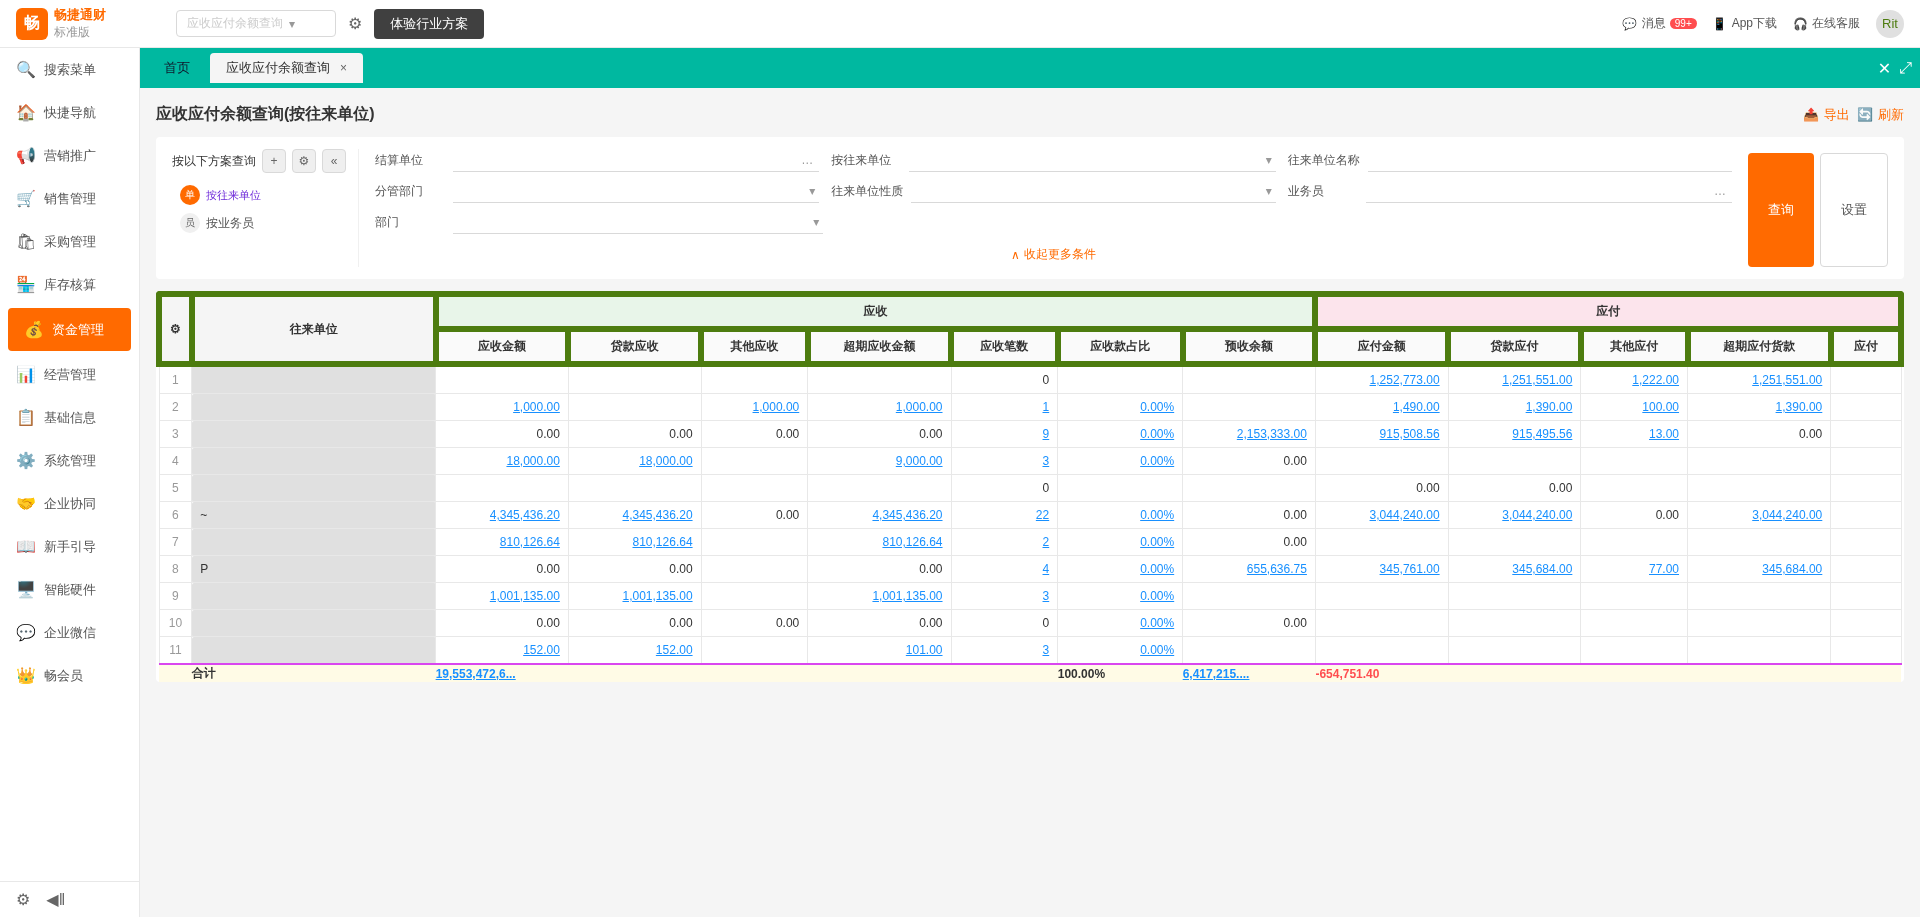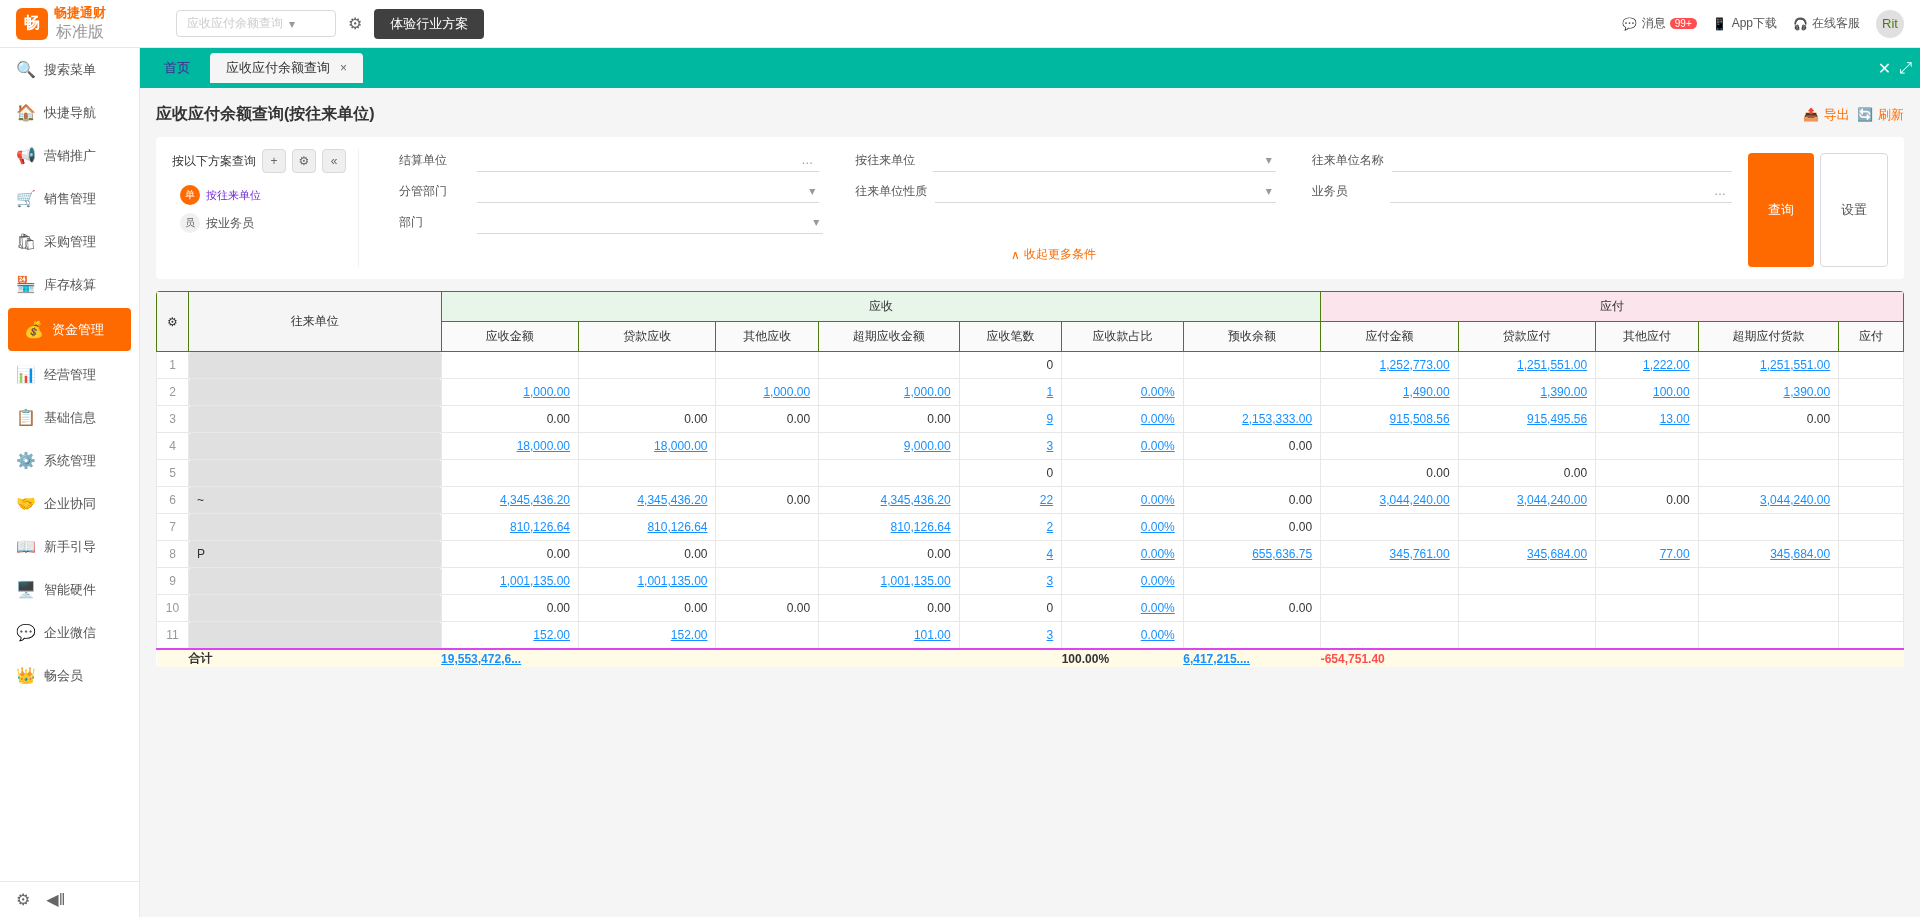--- a/index.html
+++ b/index.html
@@ -46,21 +46,21 @@
     
     
     .tab-bar {
       background: #00b8a0; display: flex; align-items: center; height: 40px;
       padding: 0 8px; gap: 4px;
     }
     .tab-item {
       display: flex; align-items: center; gap: 6px; padding: 6px 16px;
       border-radius: 4px 4px 0 0; cursor: pointer; font-size: 13px;
     }
-    .tab-item.home { color: #4c1d95; background: transparent; }
+    .tab-item.home { color: #0f172a; background: transparent; }
     .tab-item.active { background: #f5f5f5; color: #333; }
     .tab-close { color: #666; font-size: 12px; margin-left: 4px; cursor: pointer; }
     .tab-bar-right { margin-left: auto; display: flex; align-items: center; gap: 8px; }
     .tab-bar-btn { color: #fff; background: transparent; border: none; cursor: pointer; font-size: 16px; }
 
     
     .page-content { flex: 1; padding: 16px; overflow: auto; background: #f5f5f5; }
     
     .page-header { display: flex; align-items: center; justify-content: space-between; margin-bottom: 12px; }
     .page-title { font-size: 16px; font-weight: bold; color: #333; }
@@ -71,39 +71,39 @@
     .filter-area { background: #fff; border-radius: 4px; padding: 12px 16px; margin-bottom: 12px; }
     .filter-action-btn { width: 24px; height: 24px; border: 1px solid #d9d9d9; border-radius: 4px;
       display: flex; align-items: center; justify-content: center; cursor: pointer; color: #666; font-size: 12px; }
     .scheme-item { display: flex; align-items: center; gap: 6px; cursor: pointer; padding: 4px 8px; border-radius: 4px; }
     .scheme-item.active { color: #ff6a00; }
     .scheme-icon { width: 20px; height: 20px; border-radius: 50%; display: flex; align-items: center; justify-content: center; font-size: 10px; }
     .scheme-icon.orange { background: #ff6a00; color: #fff; }
     .scheme-icon.gray { background: #f0f0f0; color: #666; }
 
     .filter-row { display: grid; grid-template-columns: 1fr 1fr 1fr; gap: 12px; margin-bottom: 8px; align-items: center; }
-    .filter-field { display: flex; align-items: center; gap: 8px; margin-left: 24px; }
+    .filter-field { display: flex; align-items: center; gap: 8px; }
     .field-label { color: #555; font-size: 12px; white-space: nowrap; min-width: 70px; }
     .field-input { flex: 1; border: none; border-bottom: 1px solid #d9d9d9; padding: 4px 8px;
       font-size: 12px; outline: none; display: flex; align-items: center; justify-content: space-between; cursor: pointer; }
     .dots { color: #999; letter-spacing: 2px; }
     
     .filter-collapse { display: flex; justify-content: center; padding: 4px; }
     .collapse-btn { display: flex; align-items: center; gap: 4px; color: #ff6a00; cursor: pointer; font-size: 12px; border: none; background: transparent; }
     .query-btn { background: #ff6a00; color: #fff; border: none; border-radius: 4px;
       padding: 6px 20px; cursor: pointer; font-size: 13px; }
     .set-btn { background: #fff; color: #555; border: 1px solid #d9d9d9; border-radius: 4px;
       padding: 6px 20px; cursor: pointer; font-size: 13px; }
 
     
     .table-area { background: #fff; border-radius: 4px; overflow: hidden; }
     .table-wrapper { overflow-x: auto; overflow-y: auto; max-height: calc(100vh - 380px); }
     table { width: 100%; border-collapse: collapse; font-size: 12px; }
-    thead tr th { background: #f5f5f5; border: 1px solid #4d7c0f; padding: 6px 8px;
-      text-align: center; color: #333; font-weight: normal; white-space: nowrap; position: sticky; top: 0; z-index: 10; }
+    thead tr th { background: #f5f5f5; border: 6px solid #4d7c0f; padding: 6px 8px;
+      text-align: center; color: #333; font-weight: bold; white-space: nowrap; position: sticky; top: 0; z-index: 10; }
     thead tr.sub-header th { background: #fafafa; margin-top: 34px; }
     tbody tr td { border: 1px solid #e8e8e8; padding: 6px 8px; text-align: right; white-space: nowrap; }
     tbody tr td:nth-child(2) { text-align: left; }
     tbody tr td:first-child { text-align: center; color: #999; }
     .link-cell { color: #1890ff; text-decoration: underline; cursor: pointer; }
     .table-footer td { background: #fffbe6; font-weight: bold; border-top: 2px solid #d946ef; }
     .table-footer td:first-child { text-align: left; padding-left: 12px; }
     .gear-cell { width: 32px; text-align: center !important; }
     
     
@@ -116,21 +116,21 @@
 </head>
 <body>
 
 <div class="top-bar">
   <div class="logo-area">
     <div class="logo-icon">
       <span>畅</span>
     </div>
     <div>
       <div style="font-size:13px;font-weight:bold;color:#ff6a00;">畅捷通财</div>
-      <div style="font-size:16px;color:#999;text-align:center;">标准版</div>
+      <div style="font-size:12px;color:#999;">标准版</div>
     </div>
   </div>
   <div class="top-center">
     <div class="breadcrumb-box">
       <span style="color:#ccc;font-size:12px;">应收应付余额查询</span>
       <span style="color:#999;">▾</span>
     </div>
     <span class="gear-icon-top">⚙</span>
     <button class="promo-btn">体验行业方案</button>
   </div>

